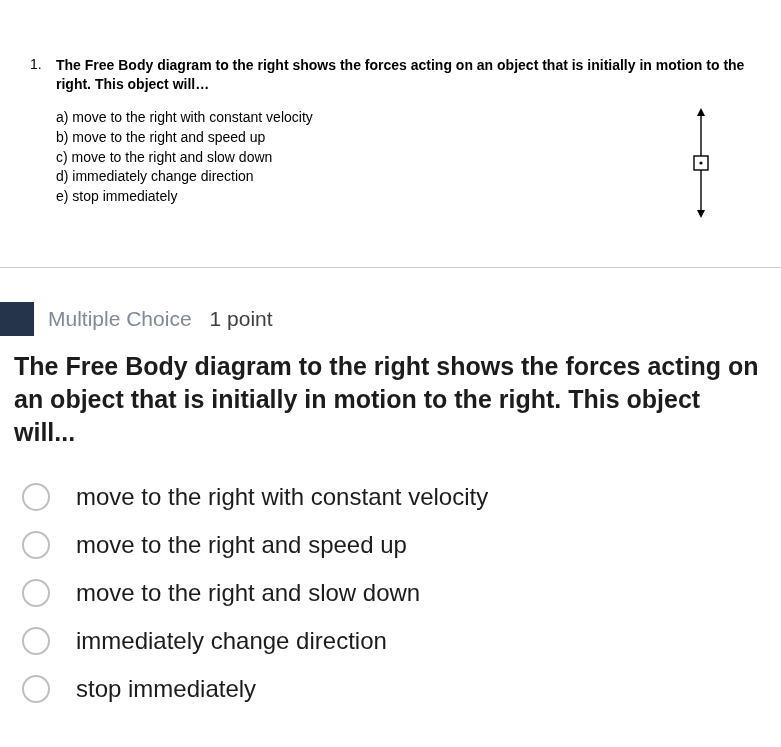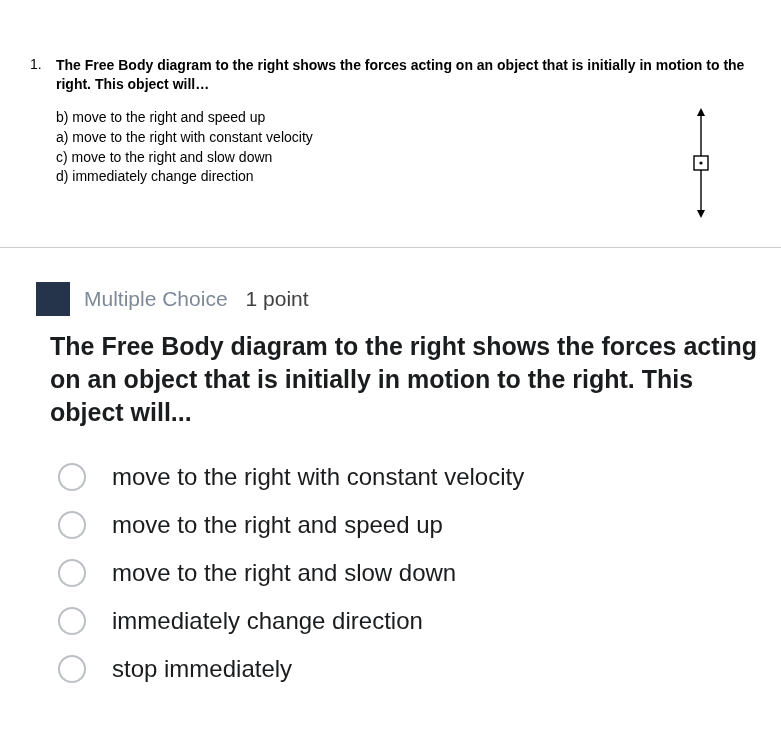--- a/index.html
+++ b/index.html
@@ -40,21 +40,20 @@
       top: 108px;
     }
     .fbd-svg { width: 40px; height: 110px; }
     .separator {
       border: none;
       border-top: 1px solid #ccc;
       margin: 30px 0 0 0;
     }
     .bottom-section {
       padding: 0;
-      margin-left: 36px;
     }
     .mc-header {
       display: flex;
       align-items: center;
       padding: 34px 0 14px 0;
     }
     .mc-badge {
       width: 34px;
       height: 34px;
       background: #25344a;
@@ -106,34 +105,38 @@
 </head>
 <body>
 
 <div class="top-section">
   <div class="question-num-row">
     <div class="qnum">1.</div>
     <div class="qtext-block">
       <div class="qtext">The Free Body diagram to the right shows the forces acting on an object that is initially in motion to the right.  This object will…</div>
       <div class="top-options">
         <div class="top-option">
+          <span>a)</span>
+          <span>move to the right with constant velocity</span>
+        </div>
+        <div class="top-option">
           <span>b)</span>
           <span>move to the right and speed up</span>
-        </div>
-        <div class="top-option">
-          <span>a)</span>
-          <span>move to the right with constant velocity</span>
         </div>
         <div class="top-option">
           <span>c)</span>
           <span>move to the right and slow down</span>
         </div>
         <div class="top-option">
           <span>d)</span>
           <span>immediately change direction</span>
+        </div>
+        <div class="top-option">
+          <span>e)</span>
+          <span>stop immediately</span>
         </div>
       </div>
     </div>
   </div>
   <div class="fbd-container">
     <svg class="fbd-svg" viewBox="0 0 40 110">
 
       <line x1="20" y1="48" x2="20" y2="4" stroke="#000" stroke-width="1.4"></line>
       <polygon points="20,0 16,8 24,8" fill="#000"></polygon>
 

